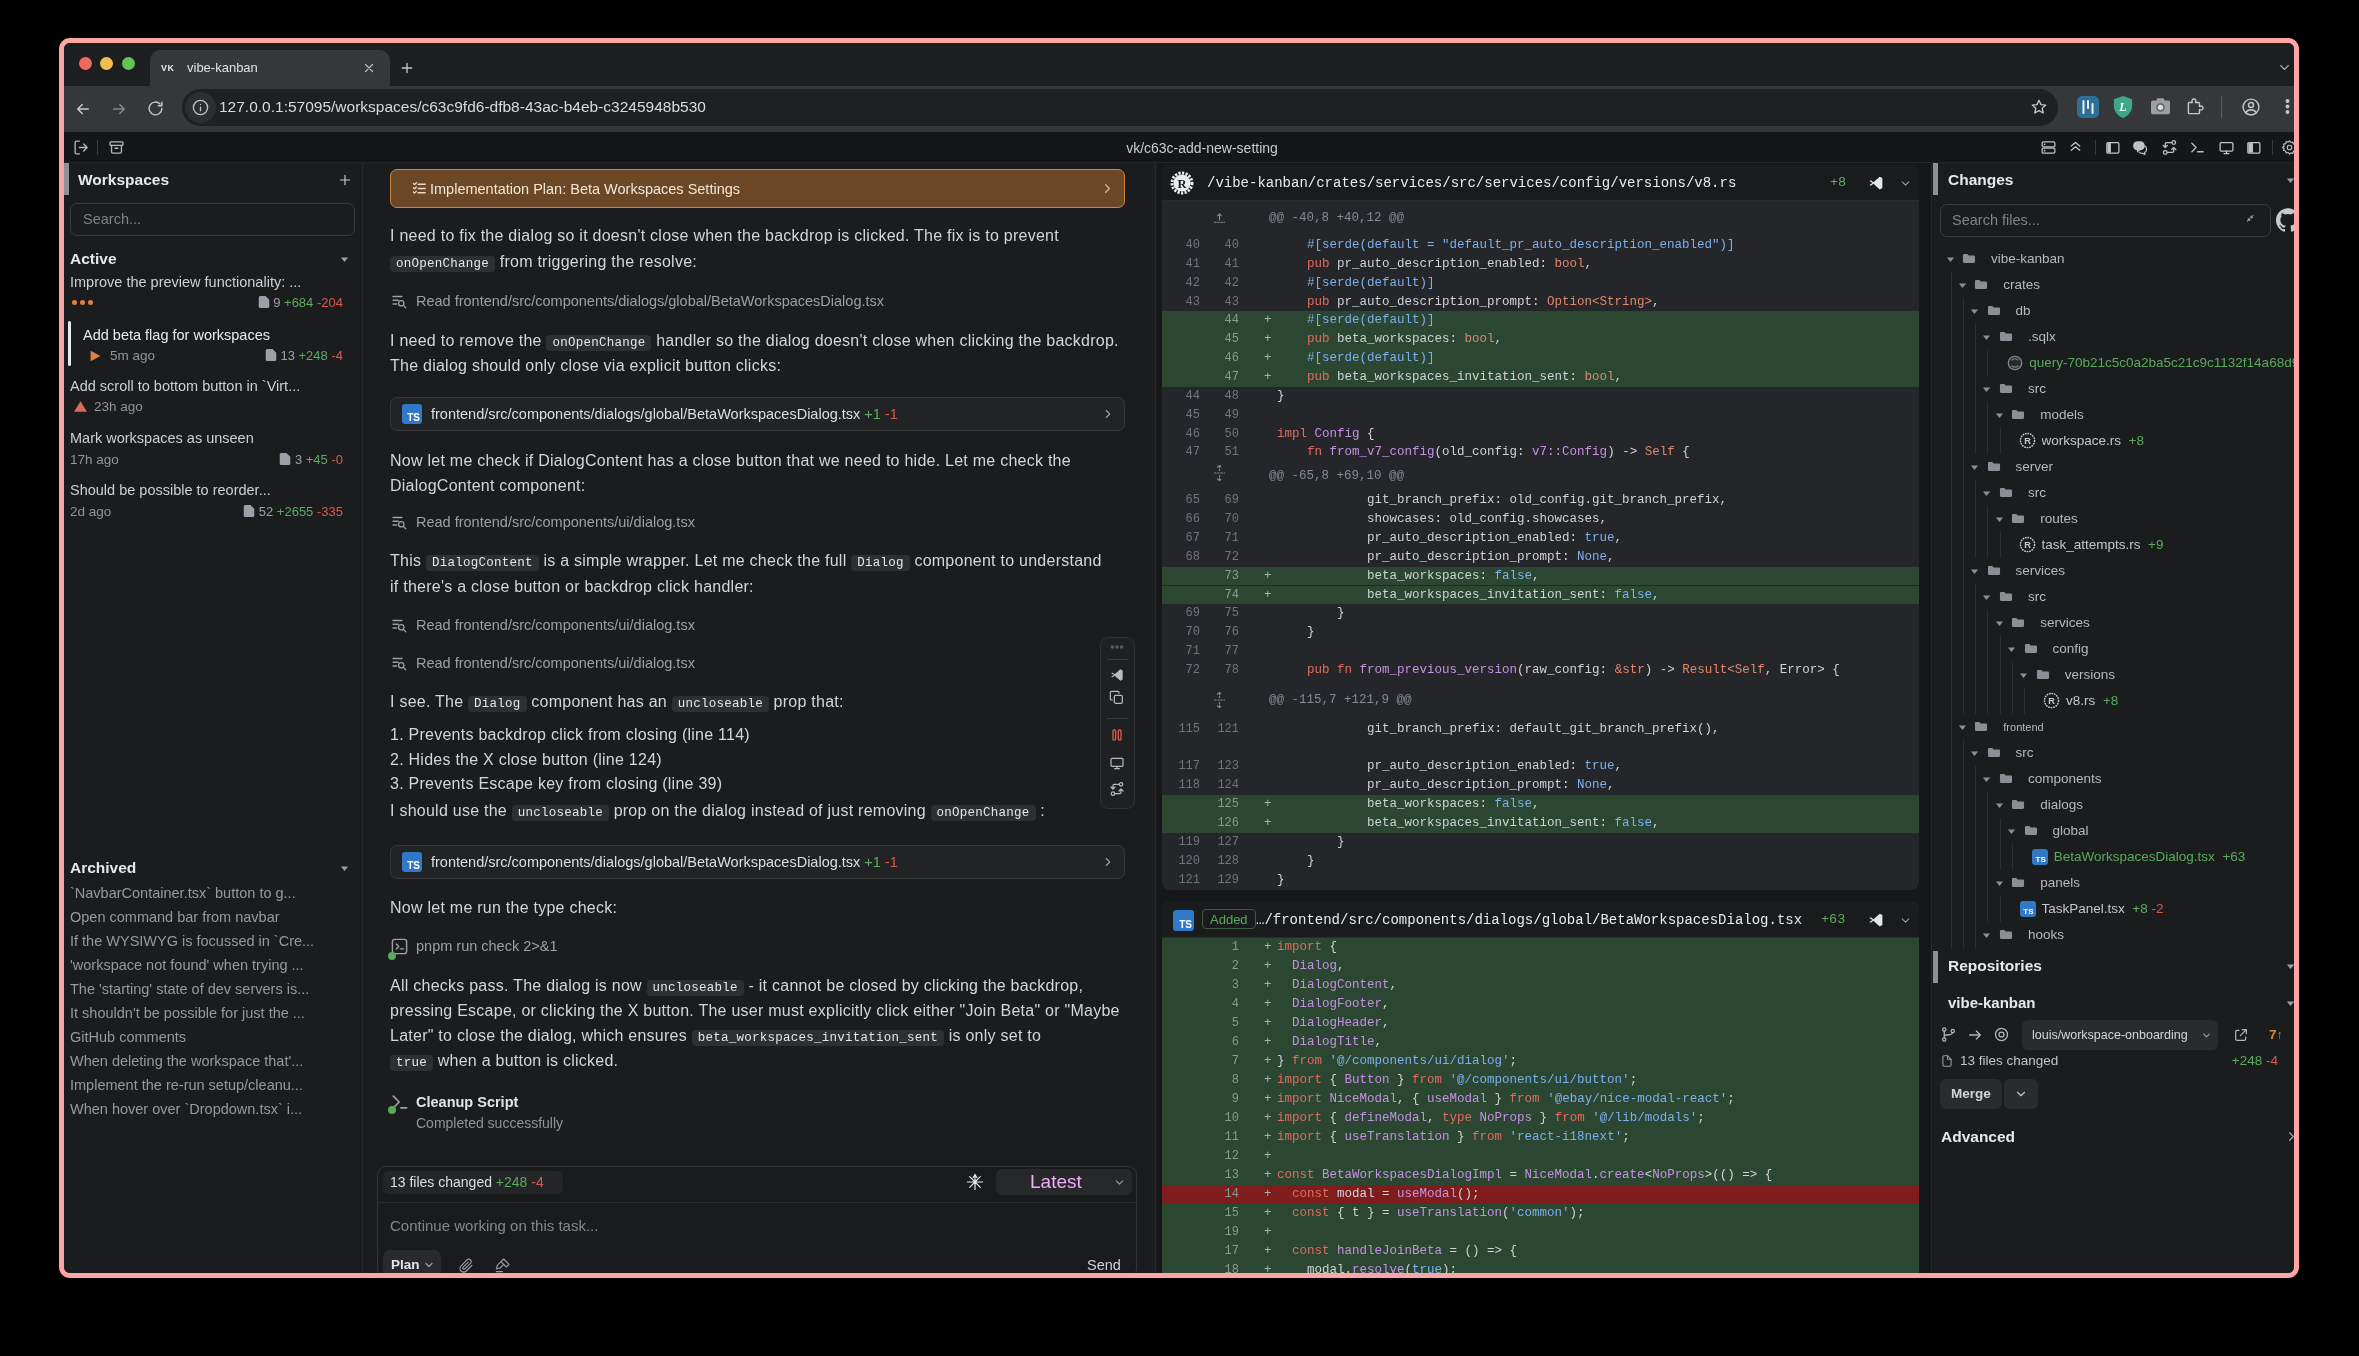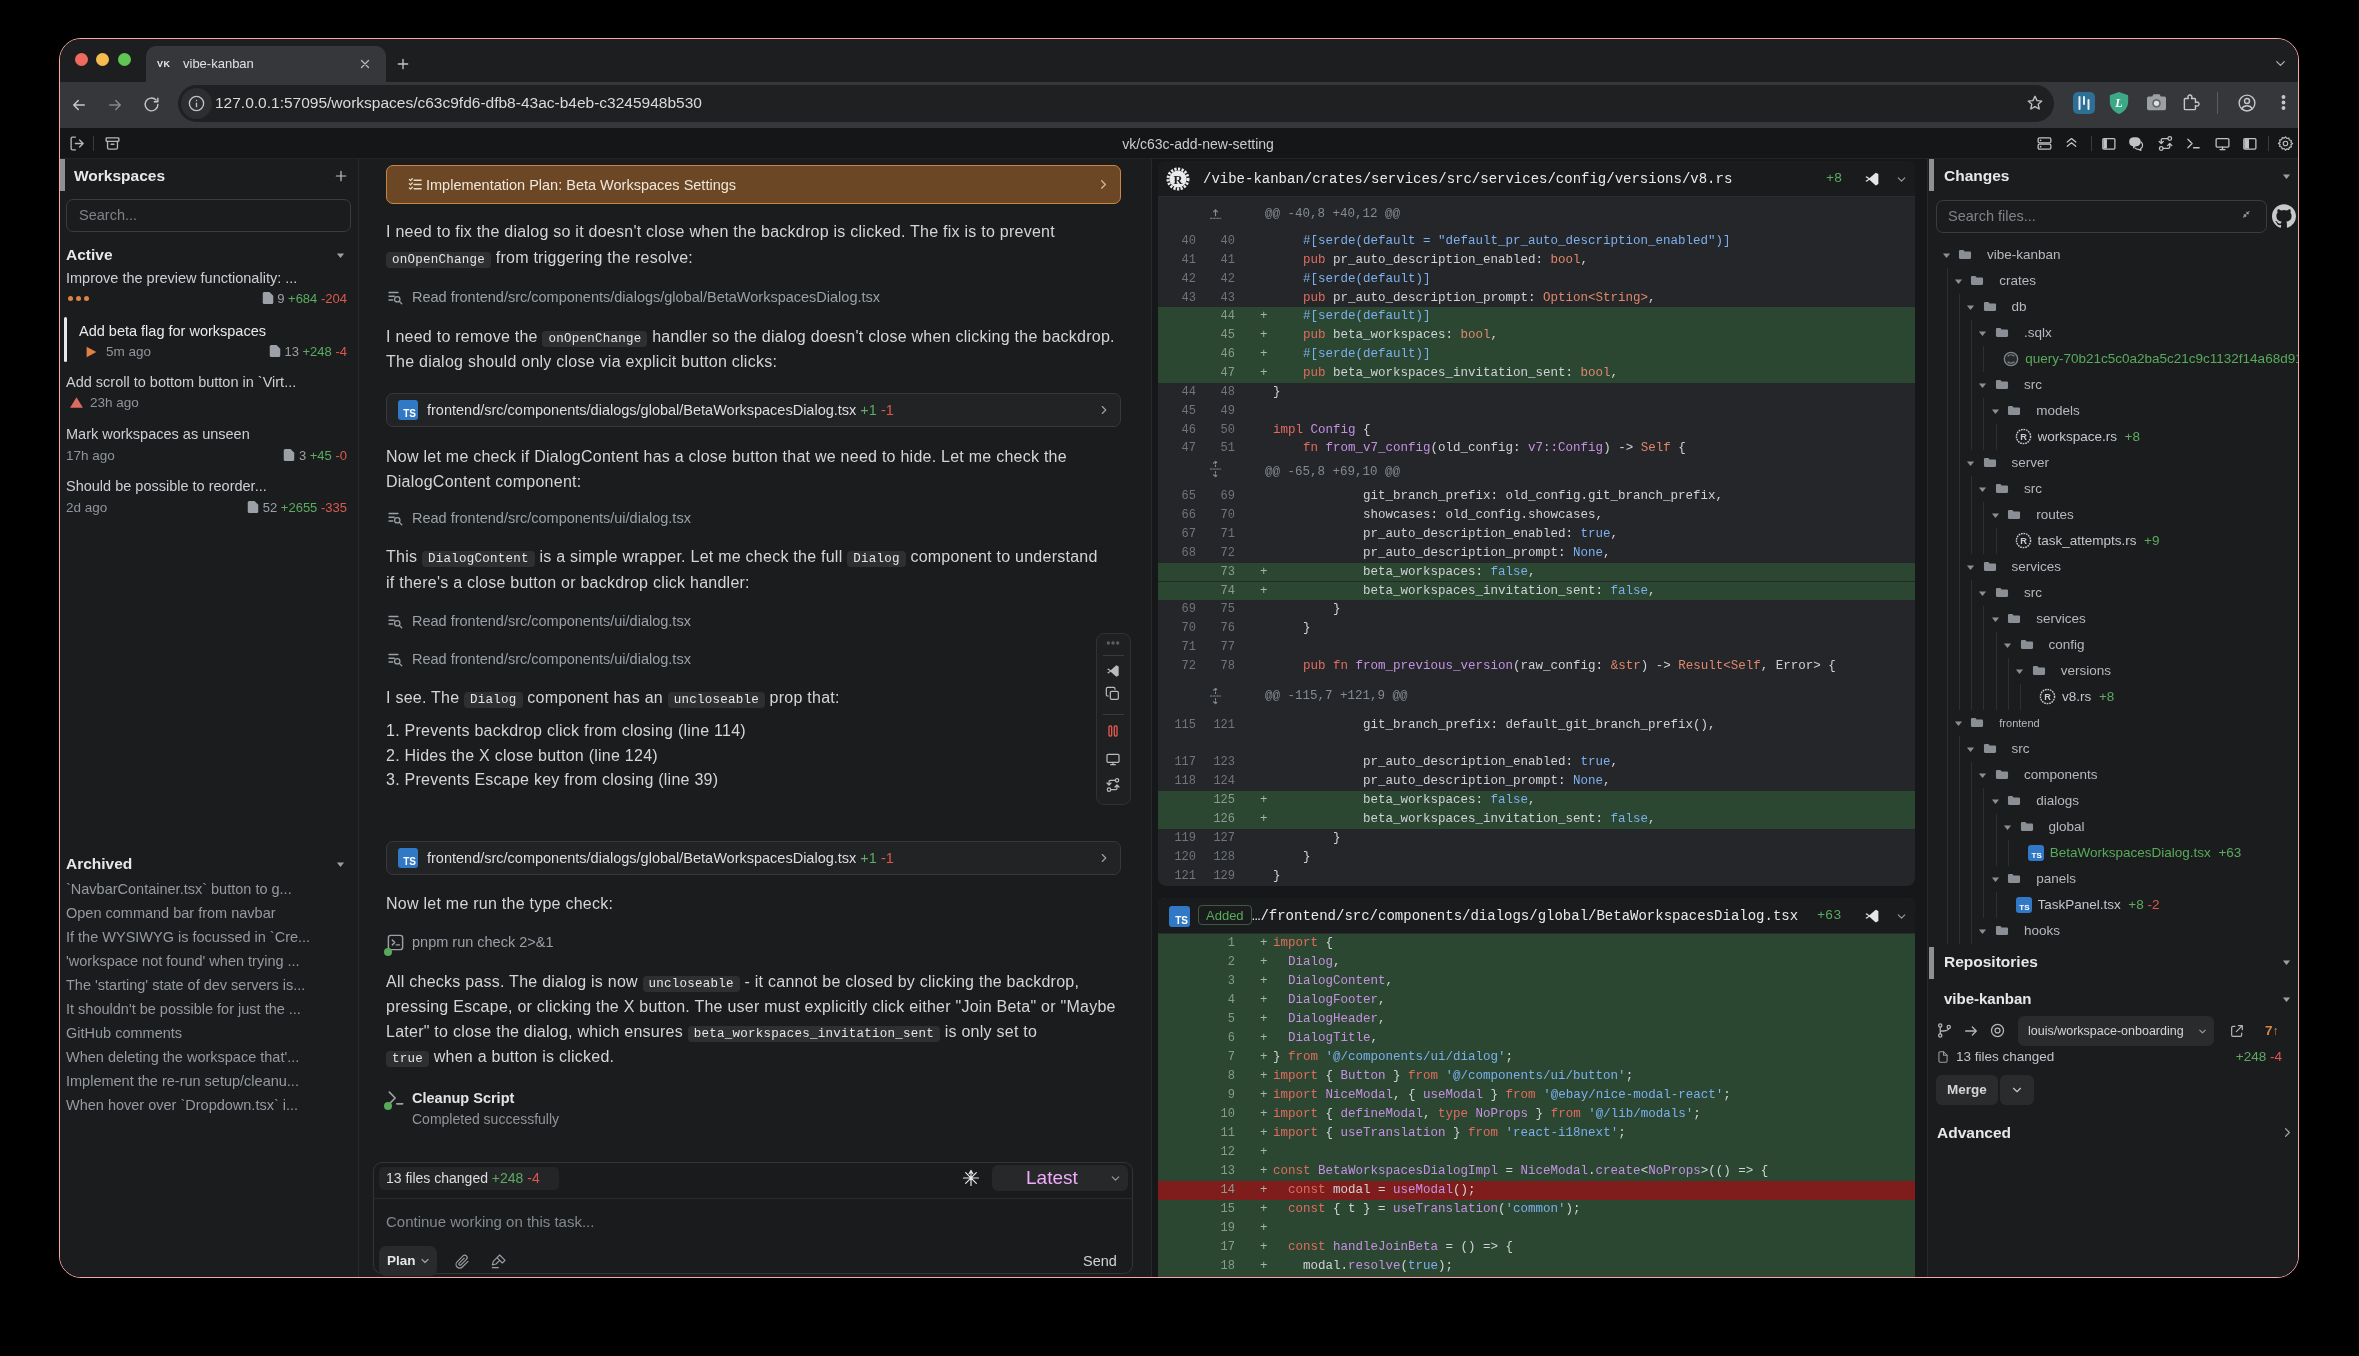--- a/index.html
+++ b/index.html
@@ -1,17 +1,17 @@
 <!DOCTYPE html>
 <html><head><meta charset="utf-8"><style>
 *{margin:0;padding:0;box-sizing:border-box}
 html,body{width:2359px;height:1356px;background:#000;overflow:hidden}
 body{font-family:"Liberation Sans",sans-serif;}
 #win{position:absolute;left:59px;top:38px;width:2240px;height:1240px;background:#151618;
- border:1px solid #fca5a5;border-radius:22px;overflow:hidden}
+ border:5px solid #fca5a5;border-radius:11px;overflow:hidden}
 .abs{position:absolute}
 .mono{font-family:"Liberation Mono",monospace}
 svg{display:block}
 .chip{font-family:"Liberation Mono",monospace;font-size:12.5px;background:#2e2f31;color:#e6e6e6;
  border-radius:4px;padding:1px 6px;}
 .line{position:absolute;white-space:nowrap;height:26px;line-height:26px;font-size:16px;color:#d3d5d7;letter-spacing:0.25px}
 .crow{position:absolute;white-space:nowrap;font-family:"Liberation Mono",monospace;font-size:12.5px;color:#cfd2d6}
 .num{position:absolute;text-align:right;color:#70747b;font-family:"Liberation Mono",monospace;font-size:12px}
 .kw{color:#e06c60}.pu{color:#c491e2}.st{color:#7cb0ee}.ty{color:#e0876c}
 .tl{white-space:nowrap;overflow:hidden}
@@ -237,20 +237,21 @@
 <svg class="abs" style="left:326px;top:611px;color:#9aa0a6;" width="18" height="18" viewBox="0 0 24 24" fill="none" stroke="#9aa0a6" stroke-width="1.7" stroke-linecap="round" stroke-linejoin="round">
       <path d="M4 6h12M4 11h7M4 16h5"></path>
       <circle cx="15" cy="15" r="3.6"></circle>
       <path d="M17.8 17.8L21 21"></path>
     </svg>
 <div class="abs" style="left:352px;top:609px;height:22px;line-height:22px;font-size:14.5px;color:#9aa0a6;font-weight:normal;white-space:nowrap;">Read frontend/src/components/ui/dialog.tsx</div>
 <div class="line" style="left:326px;top:646px">I see. The <span class="chip">Dialog</span> component has an <span class="chip">uncloseable</span> prop that:</div>
 <div class="line" style="left:326px;top:679px">1. Prevents backdrop click from closing (line 114)</div>
 <div class="line" style="left:326px;top:704px">2. Hides the X close button (line 124)</div>
 <div class="line" style="left:326px;top:728px">3. Prevents Escape key from closing (line 39)</div>
+<div class="line" style="left:326px;top:755px">I should use the <span class="chip">uncloseable</span> prop on the dialog instead of just removing <span class="chip">onOpenChange</span> :</div>
 <div class="abs" style="left:326px;top:802px;width:735px;height:34px;background:#222325;border:1px solid #37383a;border-radius:7px"></div>
 <div class="abs" style="left:338px;top:809px;width:20px;height:20px;background:#3178c6;border-radius:3px;color:#fff;font-weight:bold;font-size:10px;display:flex;align-items:flex-end;justify-content:flex-end;padding:0 2px 1px 0">TS</div>
 <div class="abs" style="left:367px;top:808px;height:22px;line-height:22px;font-size:14.5px;color:#dcdee1;font-weight:normal;white-space:nowrap;">frontend/src/components/dialogs/global/BetaWorkspacesDialog.tsx <span style="color:#5cab60">+1</span> <span style="color:#d9594f">-1</span></div>
 <svg class="abs" style="left:1037px;top:812px;color:#9aa0a6;" width="14" height="14" viewBox="0 0 24 24" fill="none" stroke="#9aa0a6" stroke-width="2" stroke-linecap="round" stroke-linejoin="round">
       <path d="M9 6l6 6-6 6"></path>
     </svg>
 <div class="line" style="left:326px;top:852px">Now let me run the type check:</div>
 <svg class="abs" style="left:326px;top:894px" width="19" height="19" viewBox="0 0 24 24" fill="none" stroke="#9aa0a6" stroke-width="1.8" stroke-linecap="round" stroke-linejoin="round">
       <rect x="3" y="3" width="18" height="18" rx="3"></rect>
       <path d="M8 9l3 3-3 3M13 15h4"></path>

